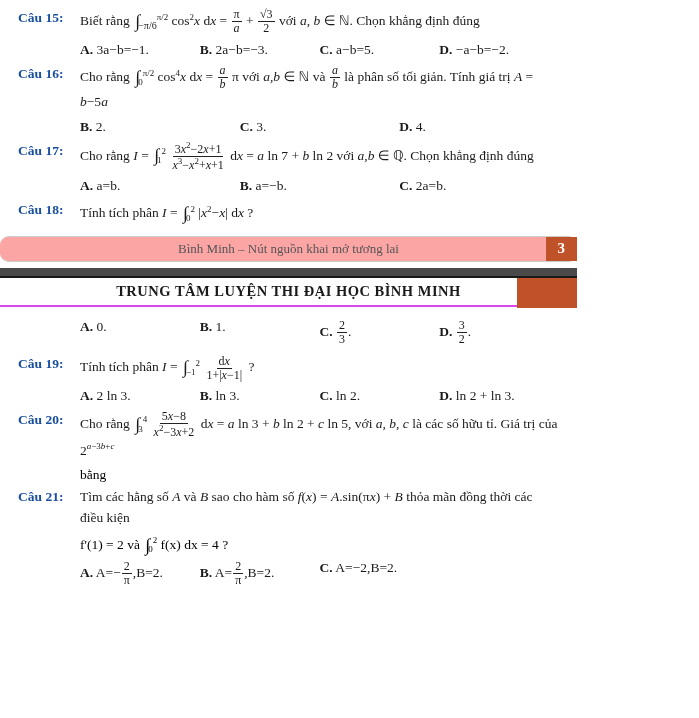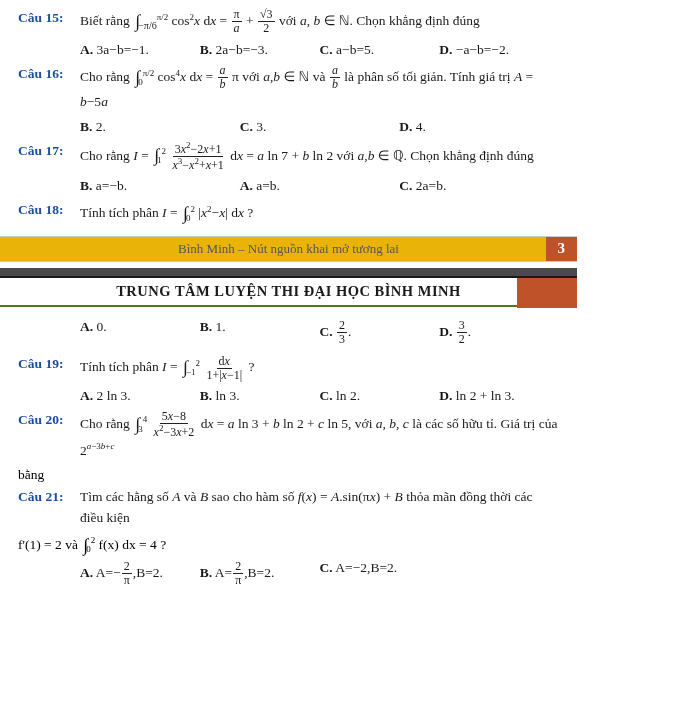--- a/index.html
+++ b/index.html
@@ -50,30 +50,31 @@
     .option {
       flex: 1;
       font-size: 13.5px;
       color: #1a1a1a;
     }
     .option .opt-letter {
       font-weight: bold;
     }
     
     .footer-bar-top {
-      background: #eab308;
+      background: #fca5a5;
       border-top: 1px solid #ccc;
       border-bottom: 1px solid #ccc;
       display: flex;
       align-items: center;
       justify-content: center;
       padding: 4px 0;
       font-size: 13px;
       color: #555;
       position: relative;
+      border-radius: 9px;
     }
     .footer-bar-top .page-num {
       position: absolute;
       right: 0;
       top: 0;
       bottom: 0;
       background: #c0522a;
       color: #fff;
       font-weight: bold;
       font-size: 15px;
@@ -90,21 +91,21 @@
     .bottom-section {
       background: #fff;
       padding: 0 18px 10px 18px;
     }
     
     .center-header {
       display: flex;
       align-items: flex-end;
       justify-content: center;
       margin: 0 -18px 12px -18px;
-      border-bottom: 2px solid #4d7c0f;
+      border-bottom: 2px solid #d946ef;
       border-top: 2px solid #1a1a1a;
       padding: 5px 18px;
       position: relative;
     }
     .center-header .title-text {
       font-weight: bold;
       font-size: 14.5px;
       color: #1a1a1a;
       letter-spacing: 0.5px;
     }
@@ -131,20 +132,21 @@
       flex-direction: column;
       align-items: center;
       vertical-align: middle;
       line-height: 1.1;
       margin: 0 1px;
       font-size: 12px;
     }
     .inline-frac .num { border-bottom: 1px solid #222; padding: 0 2px; }
     .inline-frac .den { padding: 0 2px; }
     .q-sub-content {
+      margin-left: 62px;
       font-size: 13.5px;
       margin-bottom: 4px;
     }
   </style>
 </head>
 <body>
 
 <div class="page">
 
   <div class="top-section">
@@ -205,22 +207,22 @@
         <span style="font-size:18px;vertical-align:middle;margin:0 2px;">∫</span><sub style="font-size:9px;margin-left:-4px;">1</sub><sup style="font-size:9px;">2</sup>
         <span class="inline-frac" style="font-size:12px;">
           <span class="num">3<span class="math">x</span><sup>2</sup>−2<span class="math">x</span>+1</span>
           <span class="den"><span class="math">x</span><sup>3</sup>−<span class="math">x</span><sup>2</sup>+<span class="math">x</span>+1</span>
         </span>
         d<span class="math">x</span> = <span class="math">a</span> ln 7 + <span class="math">b</span> ln 2
         với <span class="math">a</span>,<span class="math">b</span> ∈ ℚ. Chọn khẳng định đúng
       </span>
     </div>
     <div class="options-row">
+      <span class="option"><span class="opt-letter">A.</span> <span class="math">a</span>=<span class="math">b</span>.</span>
       <span class="option"><span class="opt-letter">B.</span> <span class="math">a</span>=−<span class="math">b</span>.</span>
-      <span class="option"><span class="opt-letter">A.</span> <span class="math">a</span>=<span class="math">b</span>.</span>
       <span class="option"><span class="opt-letter">C.</span> 2<span class="math">a</span>=<span class="math">b</span>.</span>
     </div>
 
     <div class="question-row">
       <span class="q-num blue">Câu 18:</span>
       <span class="q-content">
         Tính tích phân <span class="math">I</span> =
         <span style="font-size:18px;vertical-align:middle;margin:0 2px;">∫</span><sub style="font-size:9px;margin-left:-4px;">0</sub><sup style="font-size:9px;">2</sup>
         |<span class="math">x</span><sup>2</sup>−<span class="math">x</span>| d<span class="math">x</span> ?
       </span>

